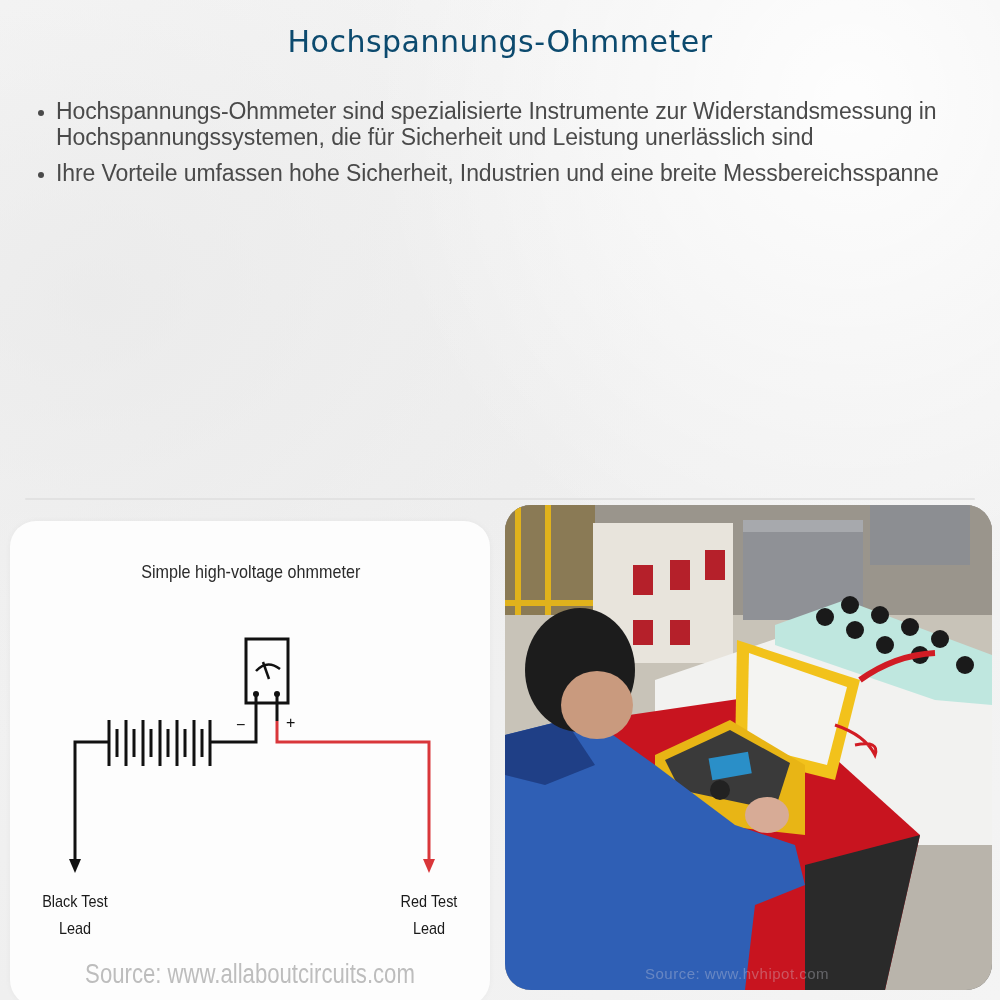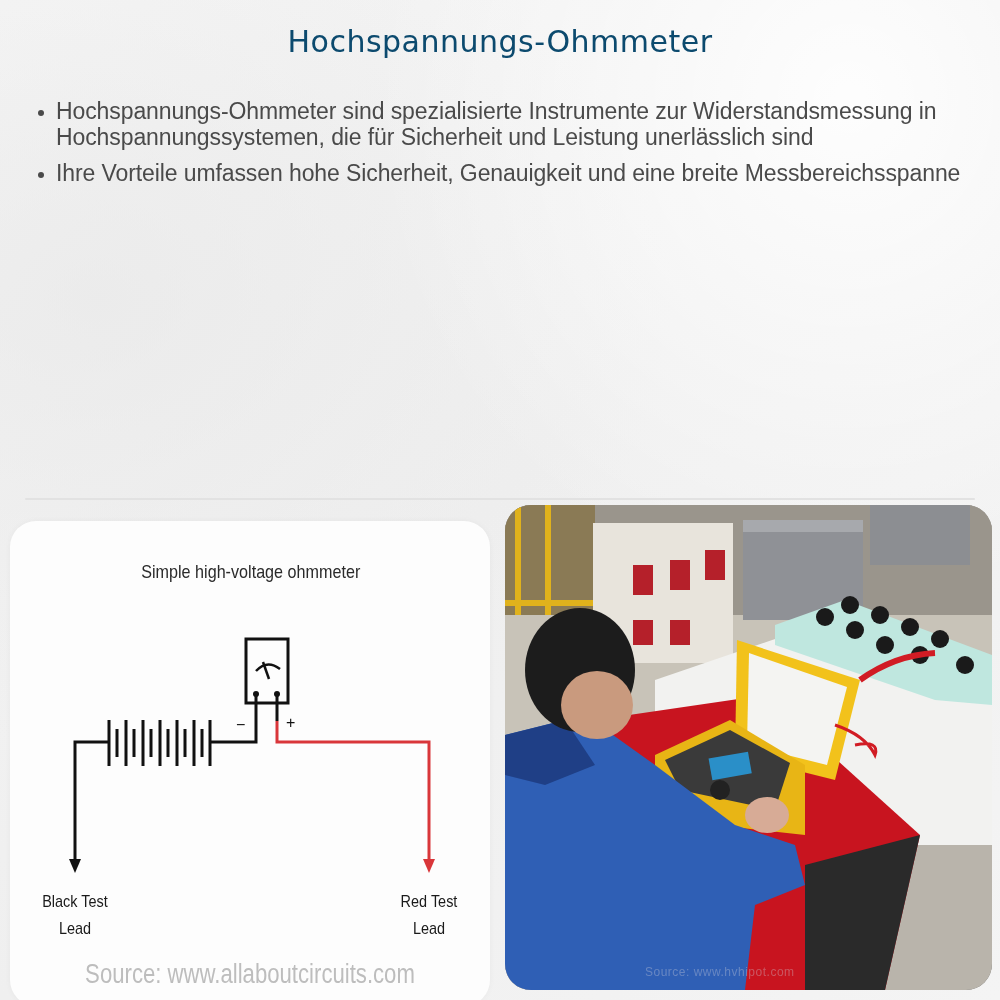--- a/index.html
+++ b/index.html
@@ -56,31 +56,31 @@
       position: absolute; left: 0; top: 438px; width: 480px; text-align: center;
       font-family: "Liberation Sans", sans-serif; font-size: 27px; color: #bdbdbd;
       transform: scaleX(0.82); transform-origin: 240px 0;
     }
     .card-right {
       position: absolute; left: 505px; top: 505px; width: 487px; height: 485px;
       border-radius: 26px; overflow: hidden; background: #6b6b6b;
     }
     .source-right {
       position: absolute; left: 140px; top: 460px; font-family: "Liberation Sans", sans-serif;
-      font-size: 12px; color: rgba(210,210,220,0.35); letter-spacing: 0.5px;
+      font-size: 15px; color: rgba(210,210,220,0.35); letter-spacing: 0.5px;
     }
   </style>
 </head>
 <body>
 
 <div class="title">Hochspannungs-Ohmmeter</div>
 
 <ul class="bullets">
   <li><span class="dot"></span><span>Hochspannungs-Ohmmeter sind spezialisierte Instrumente zur Widerstandsmessung in Hochspannungssystemen, die für Sicherheit und Leistung unerlässlich sind</span></li>
-  <li><span class="dot"></span><span>Ihre Vorteile umfassen hohe Sicherheit, Genauigkeit und eine breite Messbereichsspanne</span></li>
+  <li><span class="dot"></span><span>Ihre Vorteile umfassen hohe Sicherheit, Industrien und eine breite Messbereichsspanne</span></li>
 </ul>
 
 <div class="divider"></div>
 
 <div class="card-left">
   <div class="diagram-title">Simple high-voltage ohmmeter</div>
 
   <svg class="diagram-svg" width="480" height="485" viewBox="0 0 480 485">
 
     <g>

